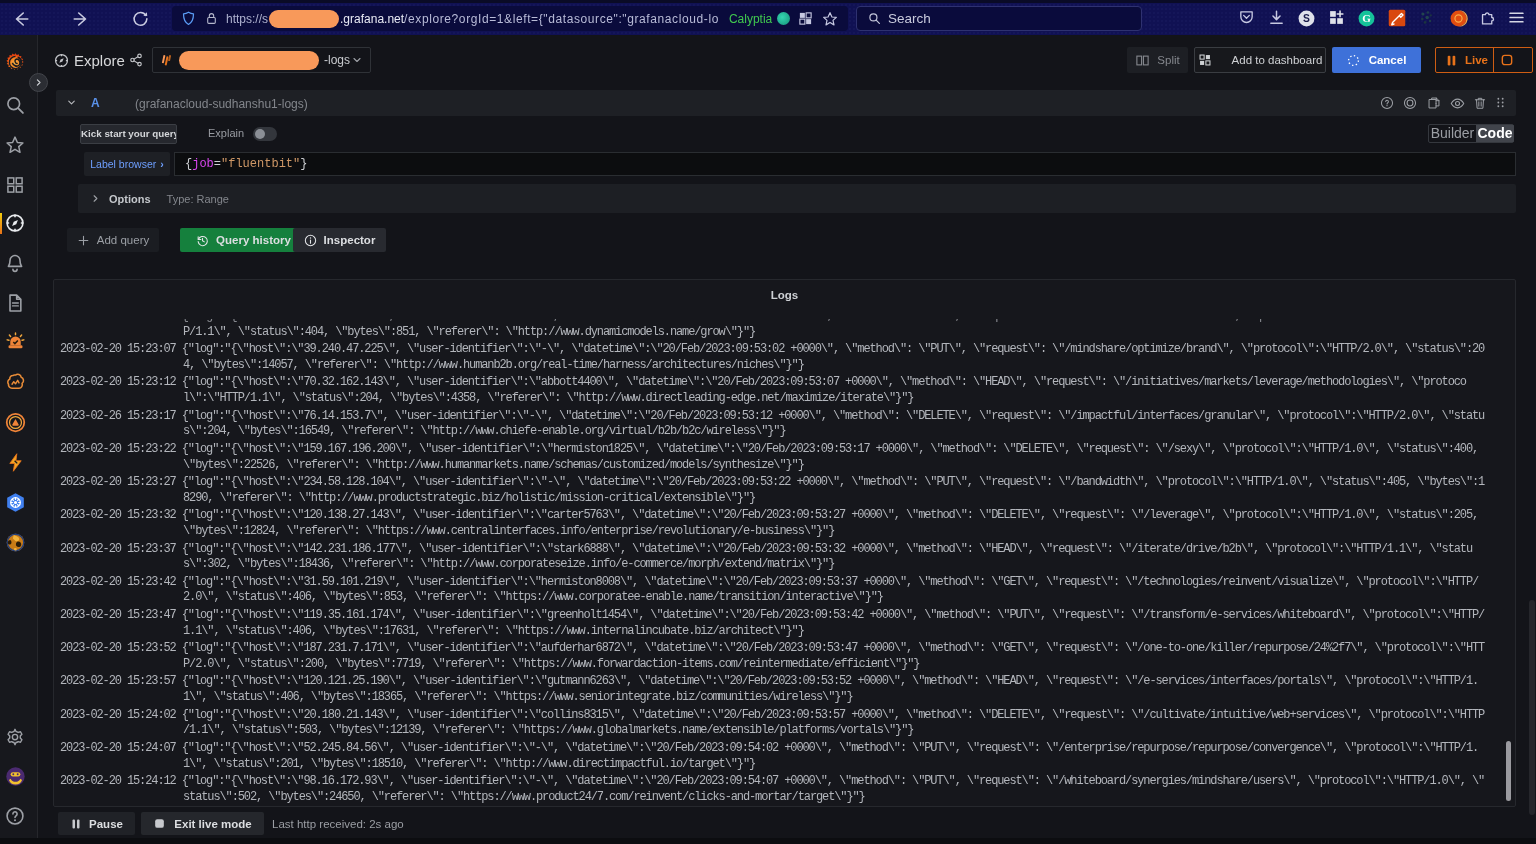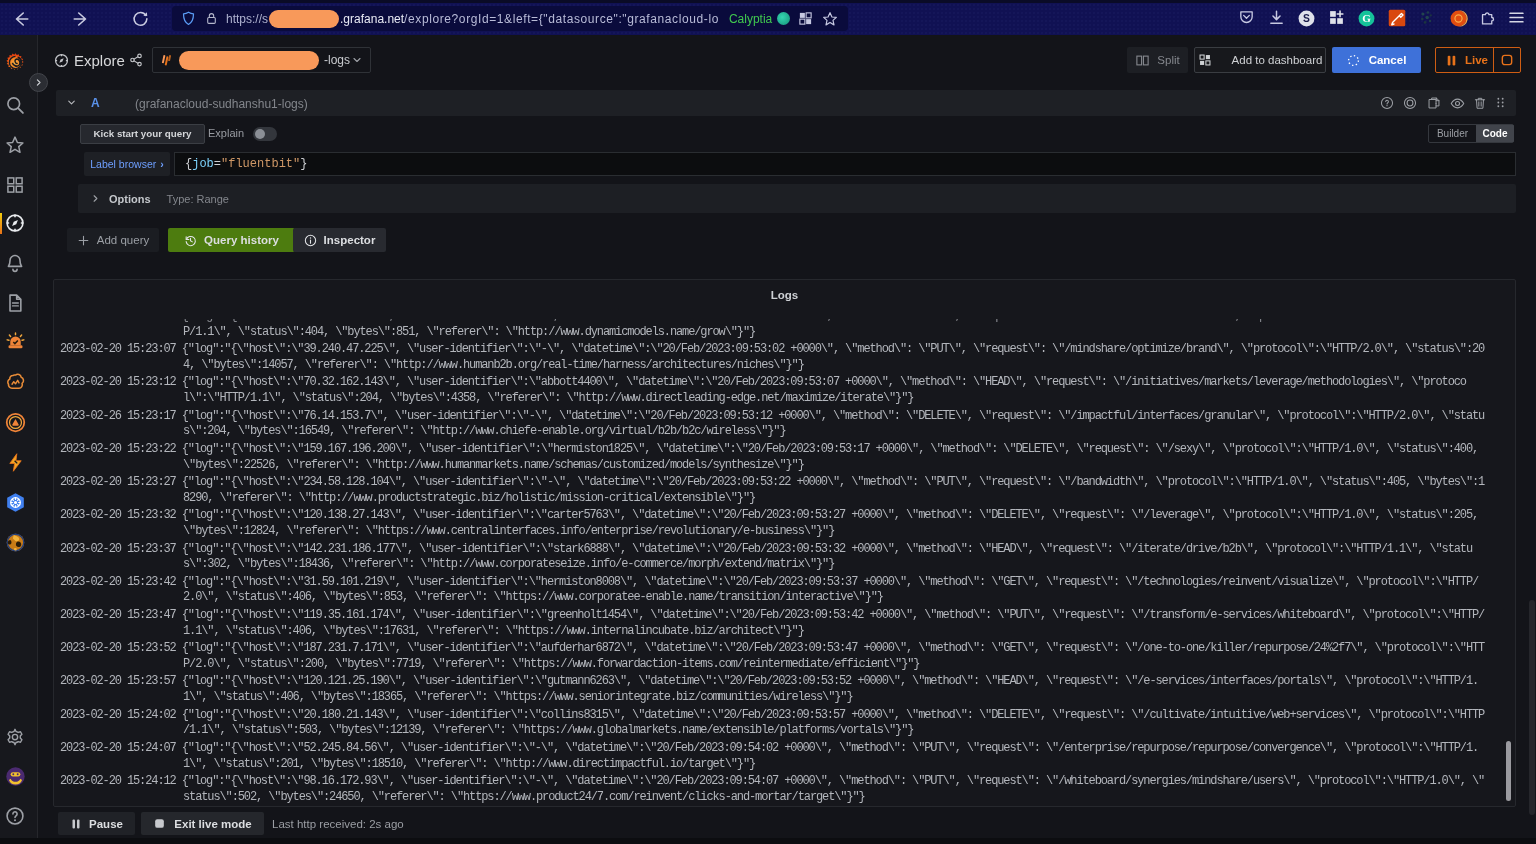--- a/index.html
+++ b/index.html
@@ -27,29 +27,29 @@
  background:linear-gradient(#f2cc0c,#e8721a);}
 
 .hbtn{position:absolute;top:47px;height:26px;border-radius:2px;display:flex;
  align-items:center;justify-content:center;font-size:11.5px;}
 #dspick{position:absolute;left:152px;top:47px;width:219px;height:26px;border-radius:2px;
  border:1px solid #2f3237;display:flex;align-items:center;justify-content:flex-end;}
 #dspick .pill{width:140px;height:19px;border-radius:9.5px;background:#f8995a;}
 
 #qhead{position:absolute;left:56px;top:90px;width:1460px;height:26px;background:#1e2025;
  border-radius:2px;}
-#kick{position:absolute;left:80px;top:124px;width:125px;height:20px;white-space:nowrap;overflow:hidden;background:#26282e;
+#kick{position:absolute;left:80px;top:124px;width:97px;height:20px;white-space:nowrap;overflow:hidden;background:#26282e;
  border:1px solid #3b3e44;border-radius:2px;color:#d4d6d9;font-size:9.8px;font-weight:bold;
  text-align:center;line-height:18px;}
 #toggle{position:absolute;left:253px;top:127px;width:24px;height:14px;border-radius:7px;
  background:#33363c;}
 #toggle i{position:absolute;left:2px;top:2px;width:10px;height:10px;border-radius:50%;
  background:#8b8f96;}
 #bcgroup{position:absolute;left:1428px;top:124px;width:86px;height:19px;
- border:1px solid #35383e;border-radius:2px;font-size:10px;}
+ border:1px solid #35383e;border-radius:2px;font-size:14px;}
 #bcgroup .b{position:absolute;left:0;top:0;width:47px;text-align:center;color:#9b9ea4;
  line-height:17px;}
 #bcgroup .c{position:absolute;left:47px;top:0;width:38px;background:#41444b;
  text-align:center;color:#fff;font-weight:bold;line-height:17px;border-radius:0 1px 1px 0;}
 #lbrow{position:absolute;left:84px;top:152px;width:86px;height:24px;background:#1e2025;
  border-radius:2px;color:#6e9fff;font-size:10.5px;display:flex;align-items:center;
  justify-content:center;}
 #codef{position:absolute;left:174px;top:152px;width:1342px;height:24px;background:#0c0d0f;
  border:1px solid #2a2d31;display:flex;align-items:center;
  font-family:"Liberation Mono",monospace;font-size:12px;color:#cfd1d5;}
@@ -125,20 +125,29 @@
           <rect x="3" y="13" width="8" height="8" fill="none" stroke="#c7c9e2" stroke-width="1.8"></rect>
           <rect x="13" y="13" width="8" height="8" fill="#c7c9e2"></rect>
         </svg>
       </span>
  <span style="margin-left:9px;flex:none">
         <svg width="16" height="16" viewBox="0 0 24 24" fill="none">
           <path d="M12 2.5 L14.9 9 L21.5 9.6 L16.5 14 L18 20.8 L12 17.2 L6 20.8 L7.5 14 L2.5 9.6 L9.1 9 Z" stroke="#c7c9e2" stroke-width="1.8" stroke-linecap="round" stroke-linejoin="round"></path>
         </svg>
       </span>
 </div>
+<div id="searchbar">
+      <span style="margin-left:11px">
+        <svg width="13" height="13" viewBox="0 0 24 24" fill="none">
+          <circle cx="10" cy="10" r="6.5" stroke="#c3c6da" stroke-width="2.2"></circle>
+          <path d="M15 15 L21 21" stroke="#c3c6da" stroke-width="2.4" stroke-linecap="round" stroke-linejoin="round"></path>
+        </svg>
+      </span>
+      <span style="margin-left:7px">Search</span>
+    </div>
 <div class="ab" style="left:1238px;top:9px;">
       <svg width="17" height="17" viewBox="0 0 24 24" fill="none">
         <path d="M4 4 H20 V11 a8 8 0 0 1 -16 0 Z" stroke="#c7c9e2" stroke-width="1.9" stroke-linecap="round" stroke-linejoin="round"></path>
         <path d="M8 9 l4 4 l4 -4" stroke="#c7c9e2" stroke-width="1.9" stroke-linecap="round" stroke-linejoin="round"></path>
       </svg>
     </div>
 <div class="ab" style="left:1268px;top:9px;">
       <svg width="17" height="17" viewBox="0 0 24 24" fill="none">
         <path d="M12 3 V14 M7 10 l5 5 l5 -5 M4 20 H20" stroke="#c7c9e2" stroke-width="2.1" stroke-linecap="round" stroke-linejoin="round"></path>
       </svg>
@@ -370,21 +379,21 @@
       <rect x="13.5" y="13.5" width="7" height="7" stroke="#cfd1d4" stroke-width="1.8"></rect>
     </svg>
     <span style="margin-left:20px">Add to dashboard</span>
   </div>
 <div class="hbtn" style="left:1332px;width:89px;background:#3e71d9;color:#fff;font-weight:bold">
     <svg width="13" height="13" viewBox="0 0 24 24" fill="none">
       <circle cx="12" cy="12" r="9" stroke="#fff" stroke-width="2.6" stroke-dasharray="2.5 4.5"></circle>
     </svg>
     <span style="margin-left:9px">Cancel</span>
   </div>
-<div class="hbtn" style="left:1435px;width:86px;border:1px solid #cf5d13;color:#e8721a;font-weight:bold;justify-content:flex-start">
+<div class="hbtn" style="left:1435px;width:98px;border:1px solid #cf5d13;color:#e8721a;font-weight:bold;justify-content:flex-start">
  <span style="margin-left:9px">
       <svg width="13" height="13" viewBox="0 0 24 24" fill="none">
         <rect x="5" y="3" width="5" height="18" rx="2.2" fill="#e8721a"></rect>
         <rect x="14" y="3" width="5" height="18" rx="2.2" fill="#e8721a"></rect>
       </svg>
     </span>
     <span style="margin-left:7px">Live</span>
  <span style="position:absolute;left:57px;top:0;width:1px;height:24px;background:#cf5d13"></span>
  <span style="margin-left:12px">
       <svg width="14" height="14" viewBox="0 0 24 24" fill="none">
@@ -448,38 +457,38 @@
   </div>
 <div id="bcgroup">
     <div class="b">Builder</div>
     <div class="c">Code</div>
   </div>
 <div id="lbrow">
     <span>Label browser</span>
     <span style="margin-left:4px;font-weight:bold">›</span>
   </div>
 <div id="codef">
-    <span style="margin-left:10px;white-space:pre">{<span style="color:#7dd3fc">job</span>=<span style="color:#cf9867">"fluentbit"</span>}</span>
+    <span style="margin-left:10px;white-space:pre">{<span style="color:#d946ef">job</span>=<span style="color:#cf9867">"fluentbit"</span>}</span>
   </div>
 <div id="optrow">
     <span style="margin-left:12px">
       <svg width="11" height="11" viewBox="0 0 24 24" fill="none">
         <path d="M9 6 L15 12 L9 18" stroke="#9da0a6" stroke-width="2.4" stroke-linecap="round" stroke-linejoin="round"></path>
       </svg>
     </span>
     <span style="margin-left:8px;font-size:11px;font-weight:bold;color:#c5c8cc">Options</span>
 <span style="margin-left:16px;color:#84878d">Type: Range</span>
   </div>
 <div class="act" style="left:67px;top:228px;width:92px;background:#1b1d22;color:#9b9fa5;font-weight:normal">
     <svg width="13" height="13" viewBox="0 0 24 24" fill="none">
       <path d="M12 4 V20 M4 12 H20" stroke="#9b9fa5" stroke-width="2" stroke-linecap="round" stroke-linejoin="round"></path>
     </svg>
     <span style="margin-left:7px">Add query</span>
   </div>
-<div class="act" style="left:168px;width:127px;background:#4d7c0f">
+<div class="act" style="left:180px;width:127px;background:#15803d">
     <svg width="13" height="13" viewBox="0 0 24 24" fill="none">
       <path d="M4 5 V10 H9" stroke="#e3e5e8" stroke-width="2" stroke-linecap="round" stroke-linejoin="round"></path>
       <path d="M4.5 10 a8.5 8.5 0 1 1 -0.5 4" stroke="#e3e5e8" stroke-width="2" stroke-linecap="round" stroke-linejoin="round"></path>
       <path d="M12 8 V12.5 L15.5 14.5" stroke="#e3e5e8" stroke-width="2" stroke-linecap="round" stroke-linejoin="round"></path>
     </svg>
     <span style="margin-left:7px">Query history</span>
   </div>
 <div class="act" style="left:293px;width:93px;background:#282a30">
     <svg width="13" height="13" viewBox="0 0 24 24" fill="none">
       <circle cx="12" cy="12" r="9.5" stroke="#e3e5e8" stroke-width="1.9"></circle>

